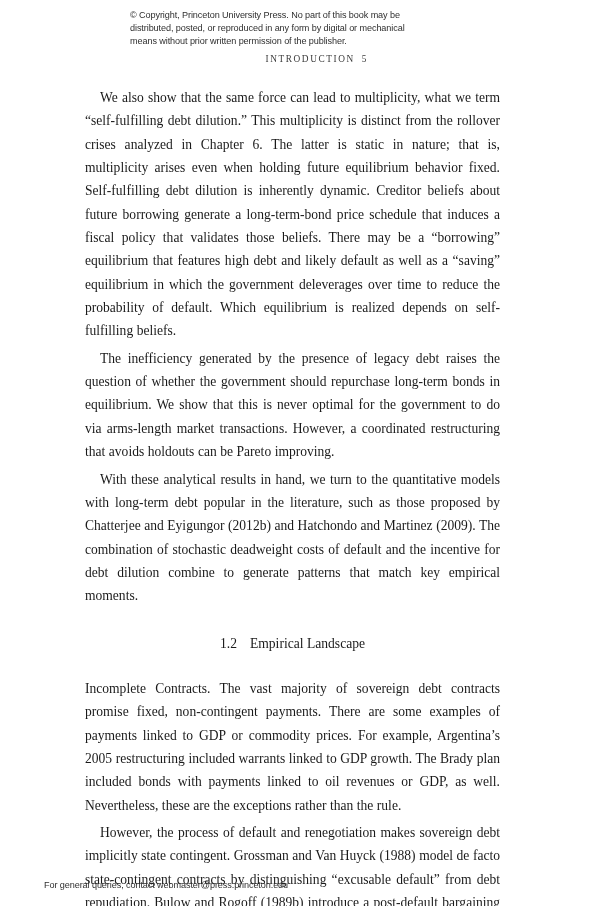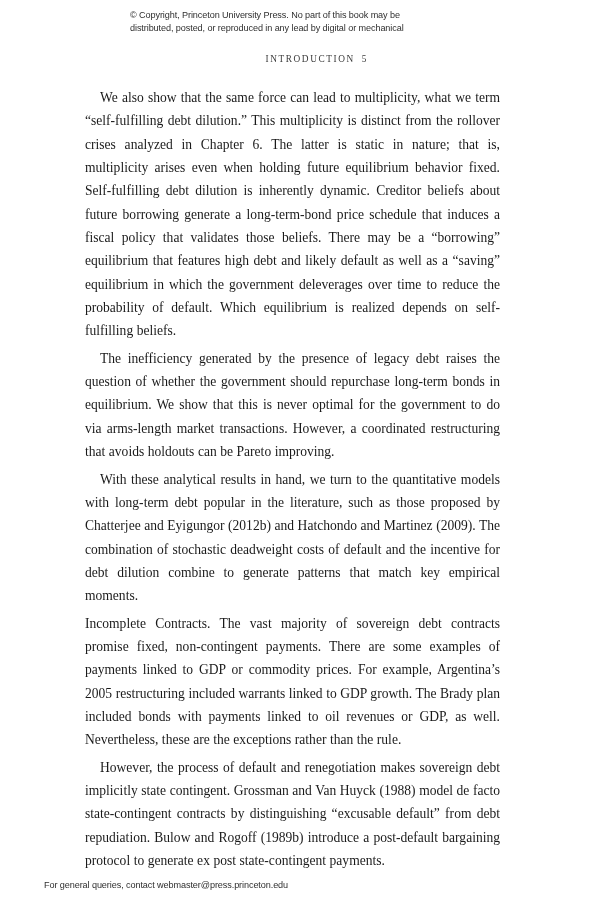--- a/index.html
+++ b/index.html
@@ -103,35 +103,39 @@
     padding-left: 44px;
   }
 </style>
 </head>
 <body>
 
 <div class="page">
 
   <div class="copyright-notice">
     <span class="cline">© Copyright, Princeton University Press. No part of this book may be</span>
-    <span class="cline">distributed, posted, or reproduced in any lead by digital or mechanical</span>
+    <span class="cline">distributed, posted, or reproduced in any form by digital or mechanical</span>
+    <span class="cline">means without prior written permission of the publisher.</span>
   </div>
 
   <div class="running-head">
     <span class="rh-title">INTRODUCTION</span><span class="rh-folio">5</span>
   </div>
 
   <div class="textblock">
 
     <p class="body-par">We also show that the same force can lead to multiplicity, what we term “self-fulfilling debt dilution.” This multiplicity is distinct from the rollover crises analyzed in Chapter 6. The latter is static in nature; that is, multiplicity arises even when holding future equilibrium behavior fixed. Self-fulfilling debt dilution is inherently dynamic. Creditor beliefs about future borrowing generate a long-term-bond price schedule that induces a fiscal policy that validates those beliefs. There may be a “borrowing” equilibrium that features high debt and likely default as well as a “saving” equilibrium in which the government deleverages over time to reduce the probability of default. Which equilibrium is realized depends on self-fulfilling beliefs.</p>
 
     <p class="body-par">The inefficiency generated by the presence of legacy debt raises the question of whether the government should repurchase long-term bonds in equilibrium. We show that this is never optimal for the government to do via arms-length market transactions. However, a coordinated restructuring that avoids holdouts can be Pareto improving.</p>
 
     <p class="body-par">With these analytical results in hand, we turn to the quantitative models with long-term debt popular in the literature, such as those proposed by Chatterjee and Eyigungor (2012b) and Hatchondo and Martinez (2009). The combination of stochastic deadweight costs of default and the incentive for debt dilution combine to generate patterns that match key empirical moments.</p>
 
+    <h2 class="section-heading">
+      <span class="sec-num">1.2</span><span>Empirical Landscape</span>
+    </h2>
 
 
     <p class="body-par no-indent"><span class="runin">Incomplete Contracts.</span><span> The vast majority of sovereign debt contracts promise fixed, non-contingent payments. There are some examples of payments linked to GDP or commodity prices. For example, Argentina’s 2005 restructuring included warrants linked to GDP growth. The Brady plan included bonds with payments linked to oil revenues or GDP, as well. Nevertheless, these are the exceptions rather than the rule.</span></p>
 
     <p class="body-par">However, the process of default and renegotiation makes sovereign debt implicitly state contingent. Grossman and Van Huyck (1988) model de facto state-contingent contracts by distinguishing “excusable default” from debt repudiation. Bulow and Rogoff (1989b) introduce a post-default bargaining protocol to generate ex post state-contingent payments.</p>
 
   </div>
 
   <div class="footer-notice">For general queries, contact webmaster@press.princeton.edu</div>
 

